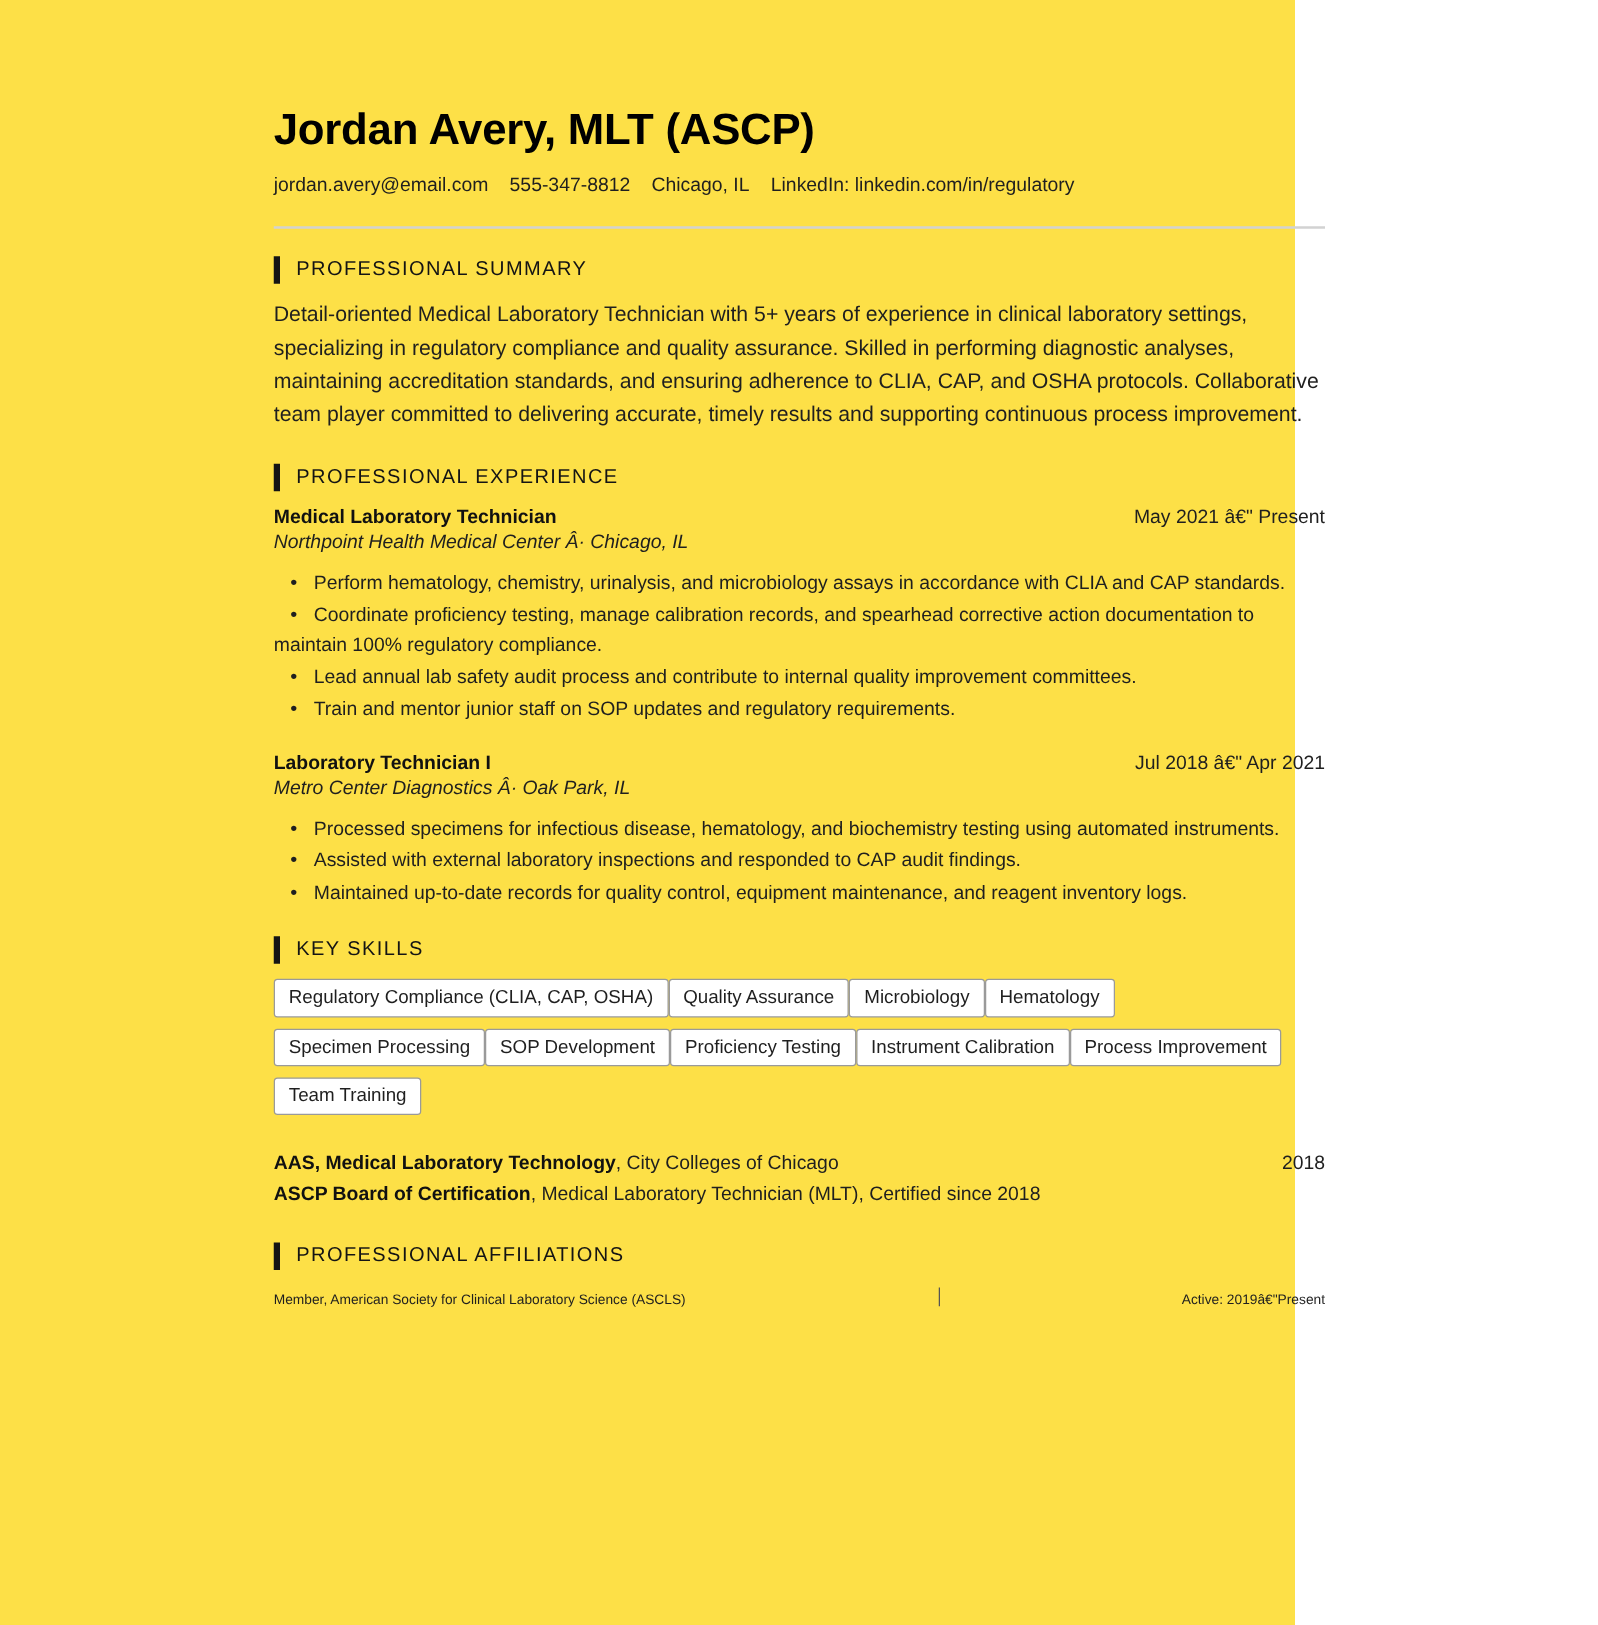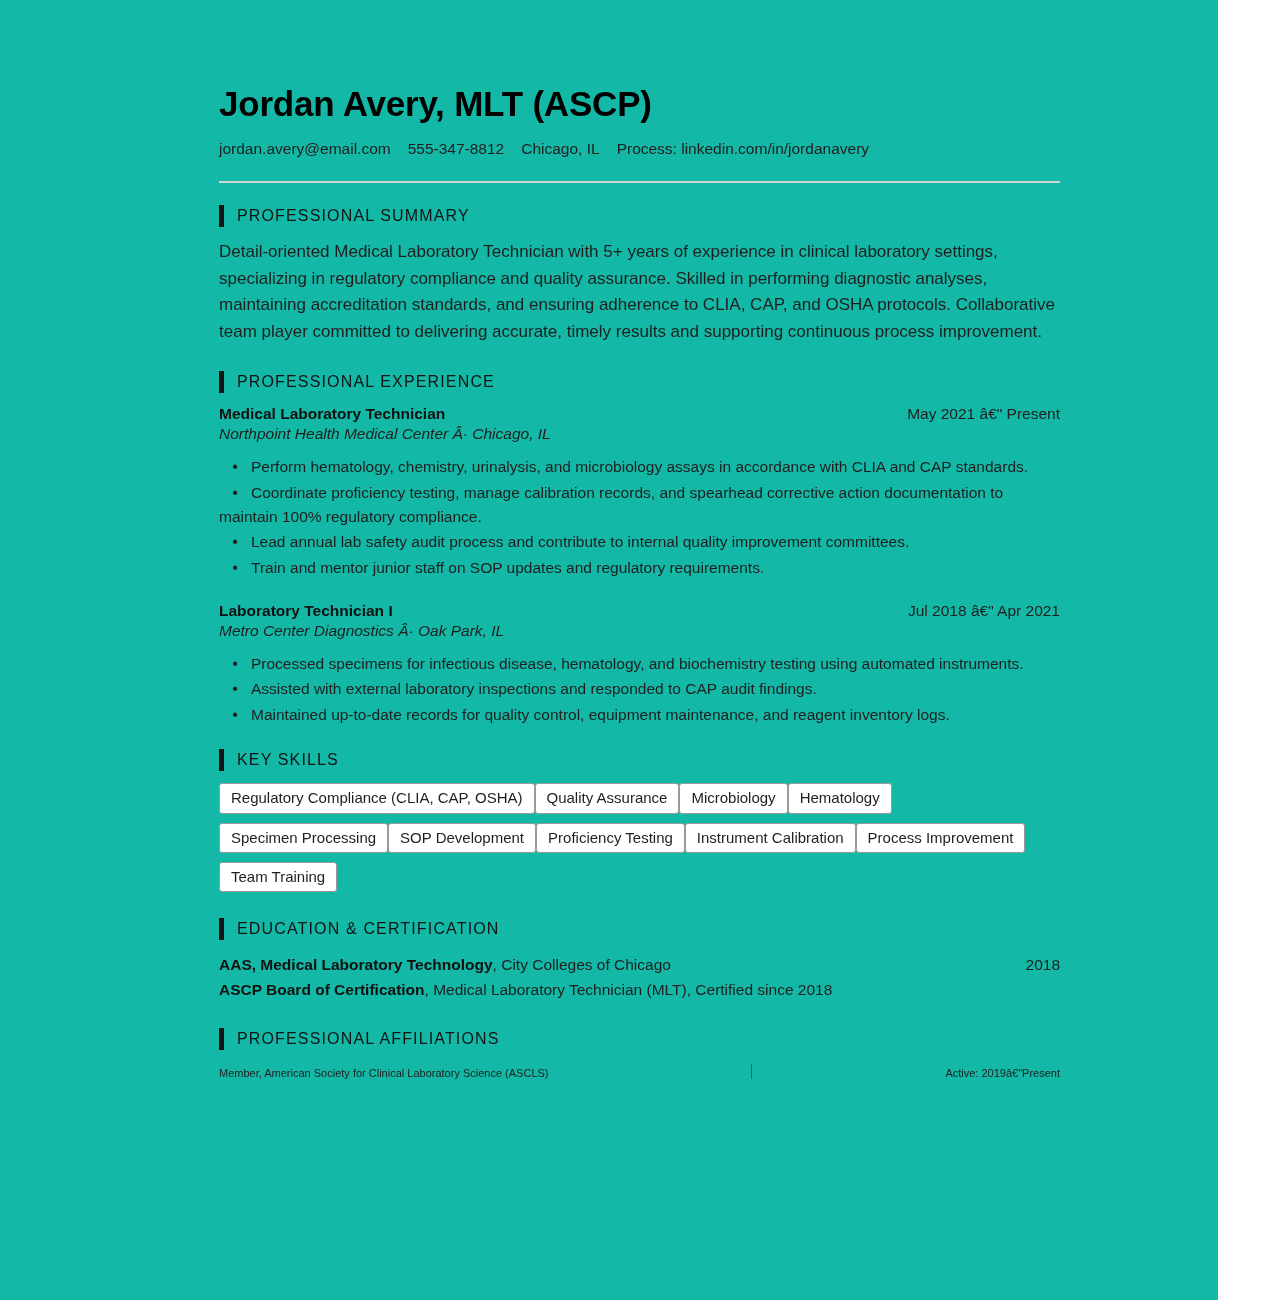--- a/index.html
+++ b/index.html
@@ -9,25 +9,25 @@
   }
   body {
     width: 1278px;
     min-height: 1300px;
     font-family: "Liberation Sans", sans-serif;
     color: #1a1a1a;
     -webkit-font-smoothing: antialiased;
   }
 
   .page {
-    width: 1218px;
+    width: 1036px;
     min-height: 1300px;
     box-sizing: border-box;
     padding: 84px 219px 40px 219px;
-    background: #14b8a6;
+    background: #fde047;
   }
   .sheet { width: 841px; }
 
   
   .name {
     font-size: 35px;
     font-weight: bold;
     letter-spacing: -0.2px;
     line-height: 1.12;
     margin: 0 0 16px 0;
@@ -188,21 +188,21 @@
 </style>
 </head>
 <body>
 
 <div class="page">
   <div class="sheet">
 
     <h1 class="name">Jordan Avery, MLT (ASCP)</h1>
 
     <div class="contact">
-      <span>jordan.avery@email.com</span><span class="sep"></span><span>555-347-8812</span><span class="sep"></span><span>Chicago, IL</span><span class="sep"></span><span>Process: linkedin.com/in/jordanavery</span>
+      <span>jordan.avery@email.com</span><span class="sep"></span><span>555-347-8812</span><span class="sep"></span><span>Chicago, IL</span><span class="sep"></span><span>LinkedIn: linkedin.com/in/regulatory</span>
     </div>
 
     <div class="rule"></div>
 
     <div class="section">
       <div class="sec-head">
         <span class="sec-bar"></span>
         <span class="sec-title">PROFESSIONAL SUMMARY</span>
       </div>
       <p class="summary">Detail-oriented Medical Laboratory Technician with 5+ years of experience in clinical laboratory settings, specializing in regulatory compliance and quality assurance. Skilled in performing diagnostic analyses, maintaining accreditation standards, and ensuring adherence to CLIA, CAP, and OSHA protocols. Collaborative team player committed to delivering accurate, timely results and supporting continuous process improvement.</p>
@@ -255,24 +255,20 @@
         <span class="pill">Specimen Processing</span>
         <span class="pill">SOP Development</span>
         <span class="pill">Proficiency Testing</span>
         <span class="pill">Instrument Calibration</span>
         <span class="pill">Process Improvement</span>
         <span class="pill">Team Training</span>
       </div>
     </div>
 
     <div class="section">
-      <div class="sec-head">
-        <span class="sec-bar"></span>
-        <span class="sec-title">EDUCATION &amp; CERTIFICATION</span>
-      </div>
       <div class="edu-block">
         <div class="edu-row">
           <span class="edu-main"><b>AAS, Medical Laboratory Technology</b><span>, City Colleges of Chicago</span></span>
           <span class="edu-year">2018</span>
         </div>
         <div class="edu-row">
           <span class="edu-main"><b>ASCP Board of Certification</b><span>, Medical Laboratory Technician (MLT), Certified since 2018</span></span>
           <span class="edu-year"></span>
         </div>
       </div>

